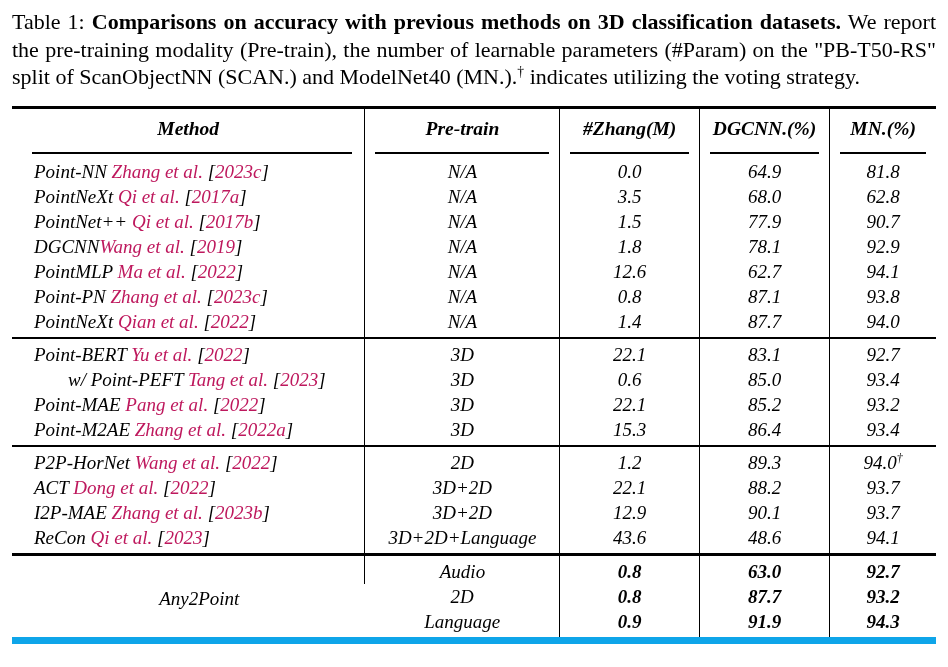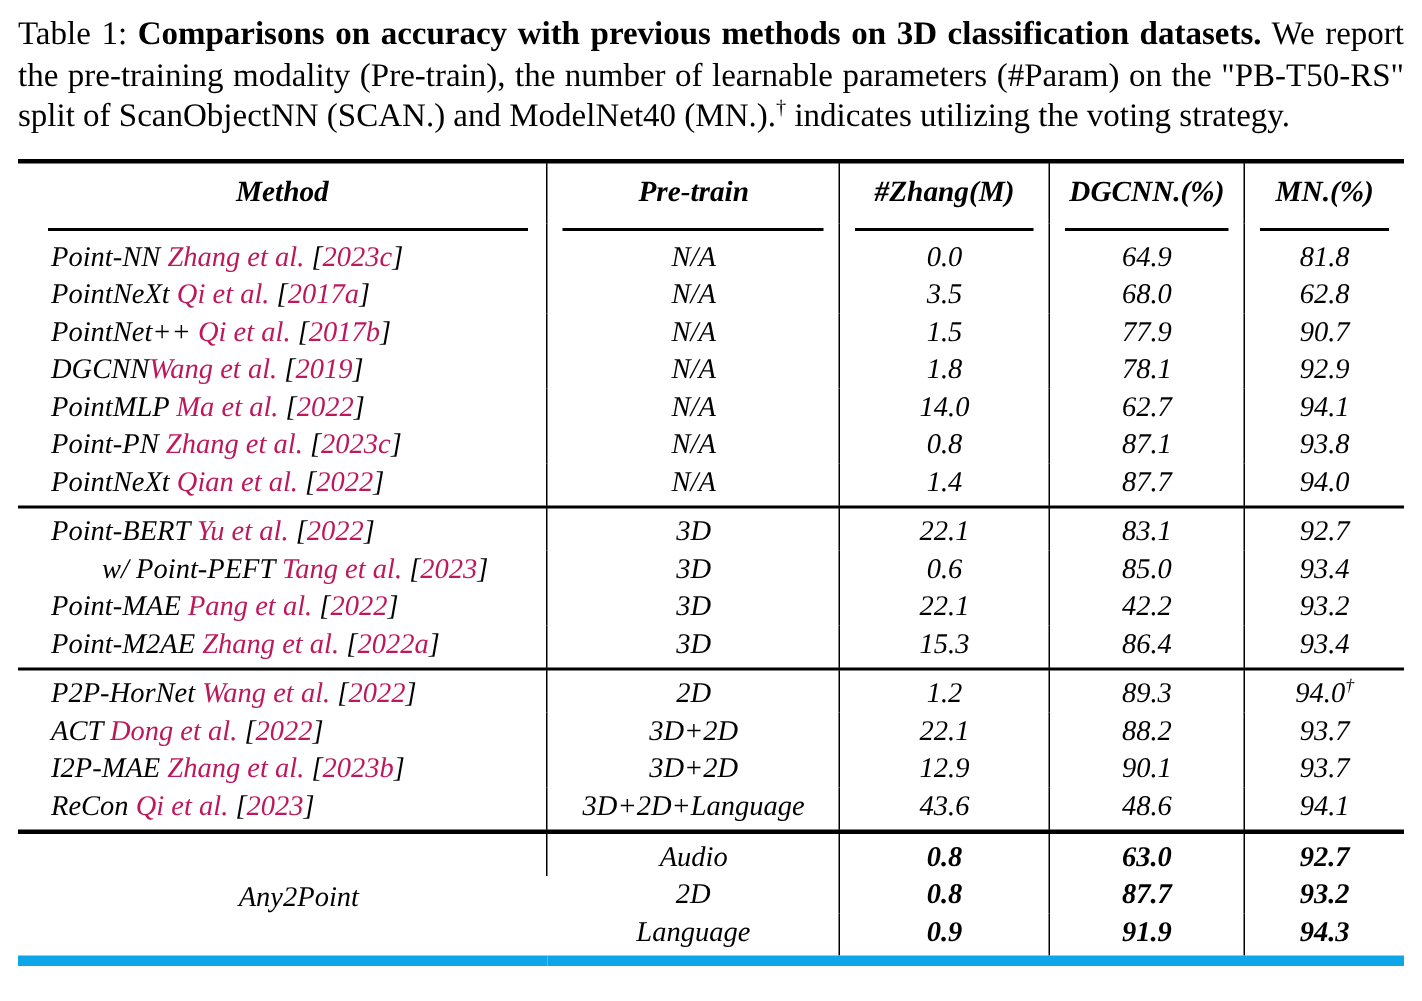--- a/index.html
+++ b/index.html
@@ -150,21 +150,21 @@
       <tr>
         <td class="method"><span>DGCNN</span><a class="cite">Wang et al.</a> <span class="bracket">[</span><a class="cite">2019</a><span class="bracket">]</span></td>
         <td><span>N/A</span></td>
         <td class="num"><span>1.8</span></td>
         <td class="num"><span>78.1</span></td>
         <td class="num"><span>92.9</span></td>
       </tr>
       <tr>
         <td class="method"><span>PointMLP</span> <a class="cite">Ma et al.</a> <span class="bracket">[</span><a class="cite">2022</a><span class="bracket">]</span></td>
         <td><span>N/A</span></td>
-        <td class="num"><span>14.0</span></td>
+        <td class="num"><span>12.6</span></td>
         <td class="num"><span>62.7</span></td>
         <td class="num"><span>94.1</span></td>
       </tr>
       <tr>
         <td class="method"><span>Point-PN</span> <a class="cite">Zhang et al.</a> <span class="bracket">[</span><a class="cite">2023c</a><span class="bracket">]</span></td>
         <td><span>N/A</span></td>
         <td class="num"><span>0.8</span></td>
         <td class="num"><span>87.1</span></td>
         <td class="num"><span>93.8</span></td>
       </tr>
@@ -188,21 +188,21 @@
         <td class="method indent"><span>w/ Point-PEFT</span> <a class="cite">Tang et al.</a> <span class="bracket">[</span><a class="cite">2023</a><span class="bracket">]</span></td>
         <td><span>3D</span></td>
         <td class="num"><span>0.6</span></td>
         <td class="num"><span>85.0</span></td>
         <td class="num"><span>93.4</span></td>
       </tr>
       <tr>
         <td class="method"><span>Point-MAE</span> <a class="cite">Pang et al.</a> <span class="bracket">[</span><a class="cite">2022</a><span class="bracket">]</span></td>
         <td><span>3D</span></td>
         <td class="num"><span>22.1</span></td>
-        <td class="num"><span>42.2</span></td>
+        <td class="num"><span>85.2</span></td>
         <td class="num"><span>93.2</span></td>
       </tr>
       <tr>
         <td class="method"><span>Point-M2AE</span> <a class="cite">Zhang et al.</a> <span class="bracket">[</span><a class="cite">2022a</a><span class="bracket">]</span></td>
         <td><span>3D</span></td>
         <td class="num"><span>15.3</span></td>
         <td class="num"><span>86.4</span></td>
         <td class="num"><span>93.4</span></td>
       </tr>
     </tbody>

